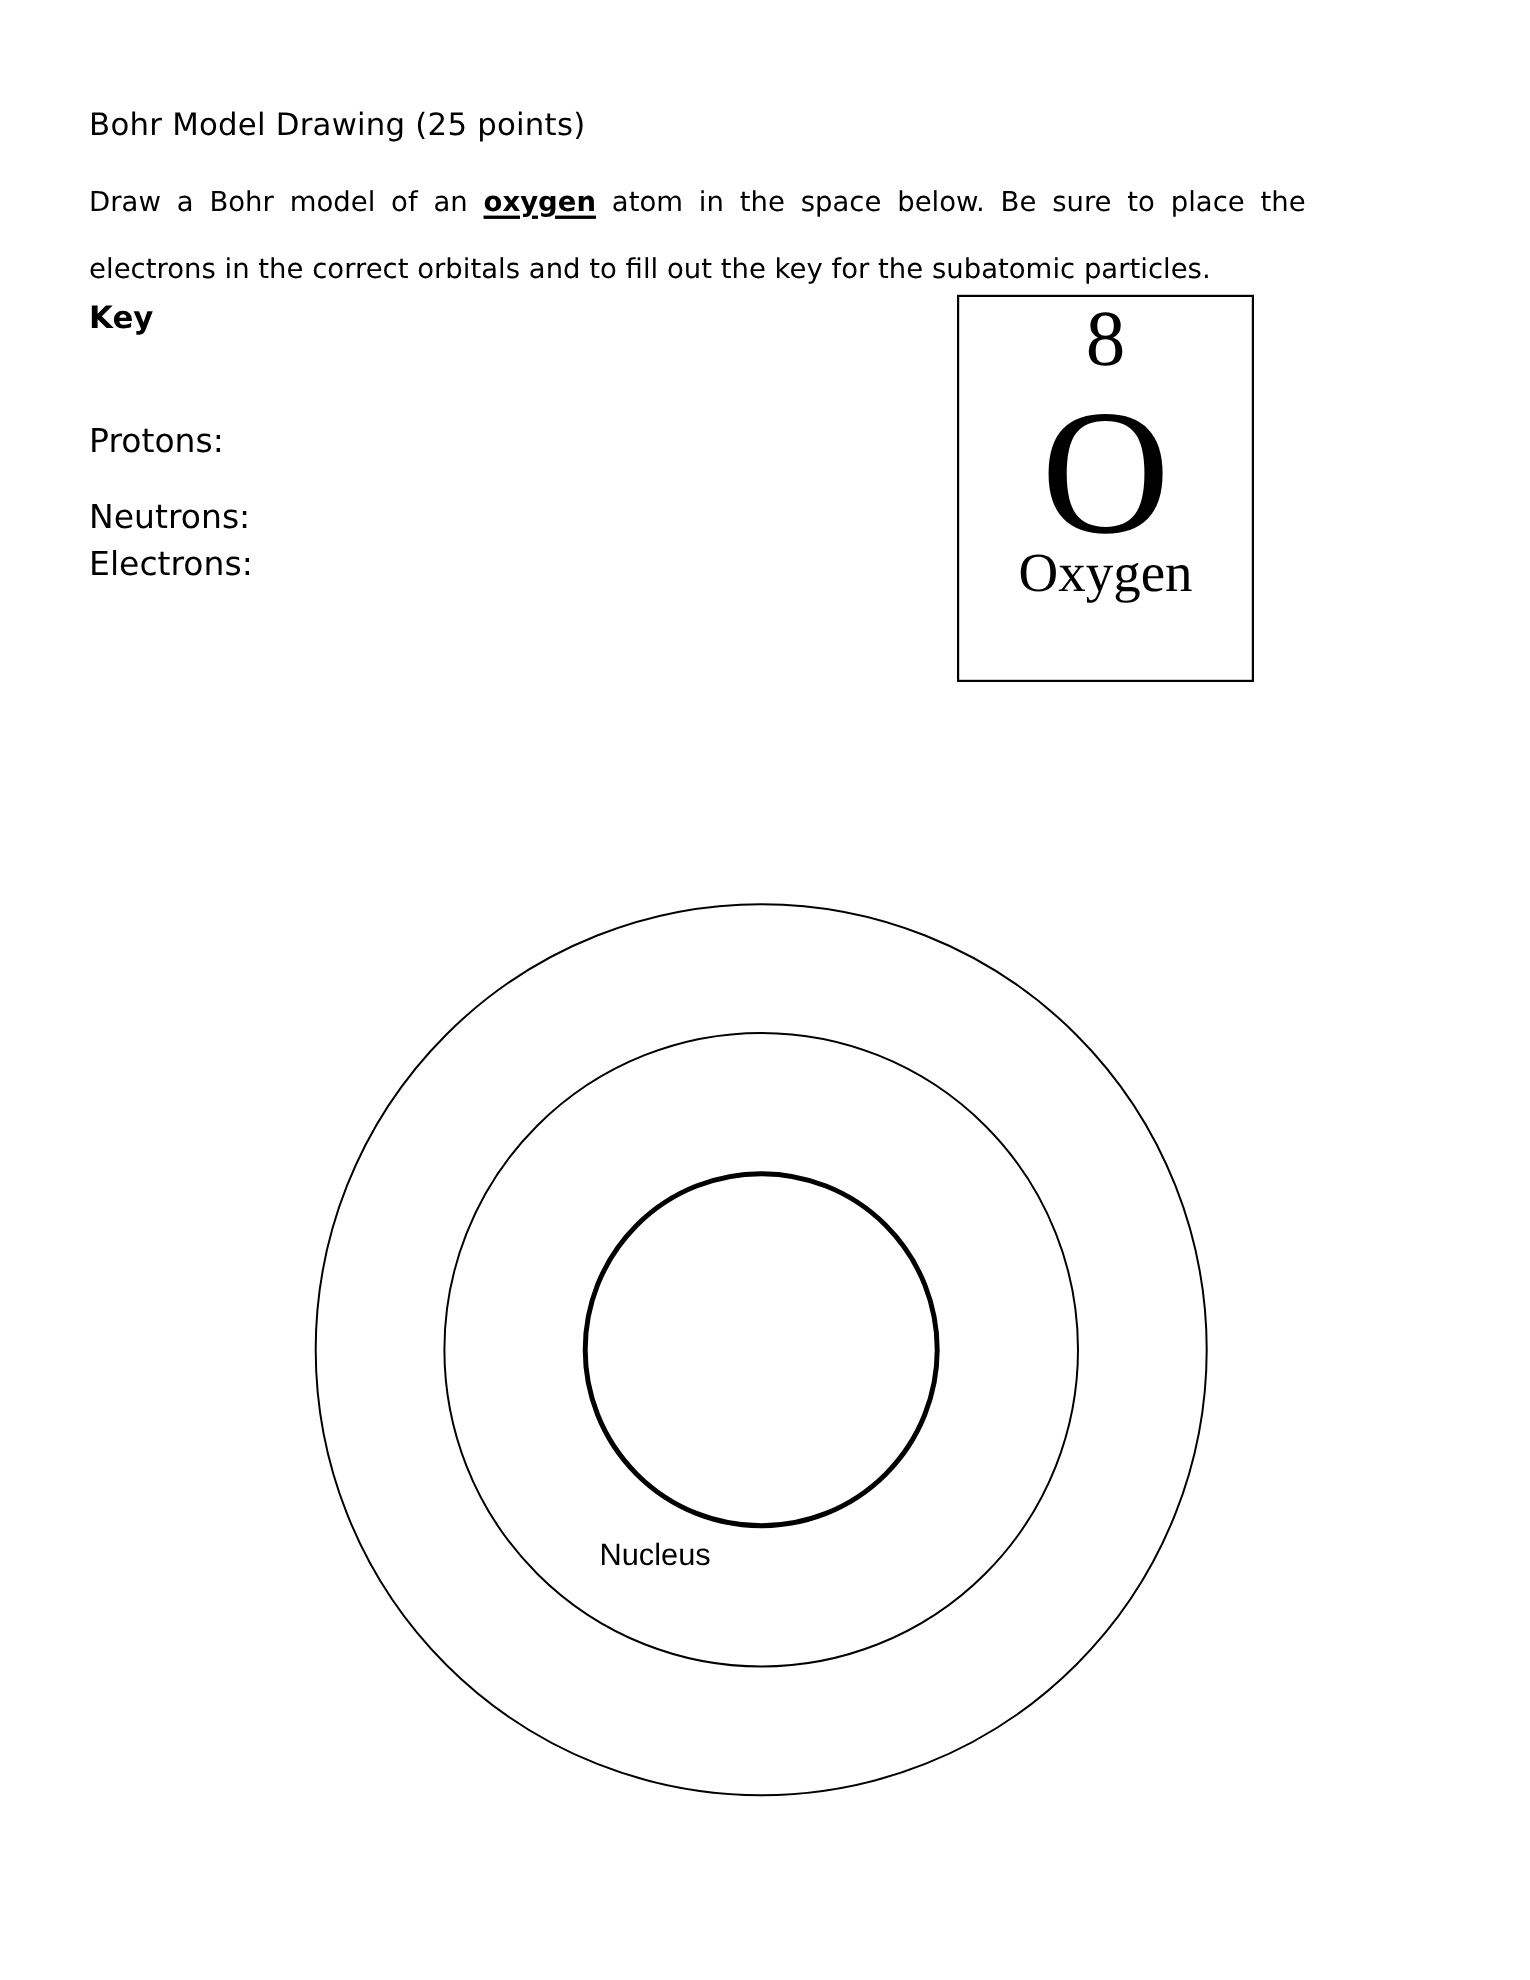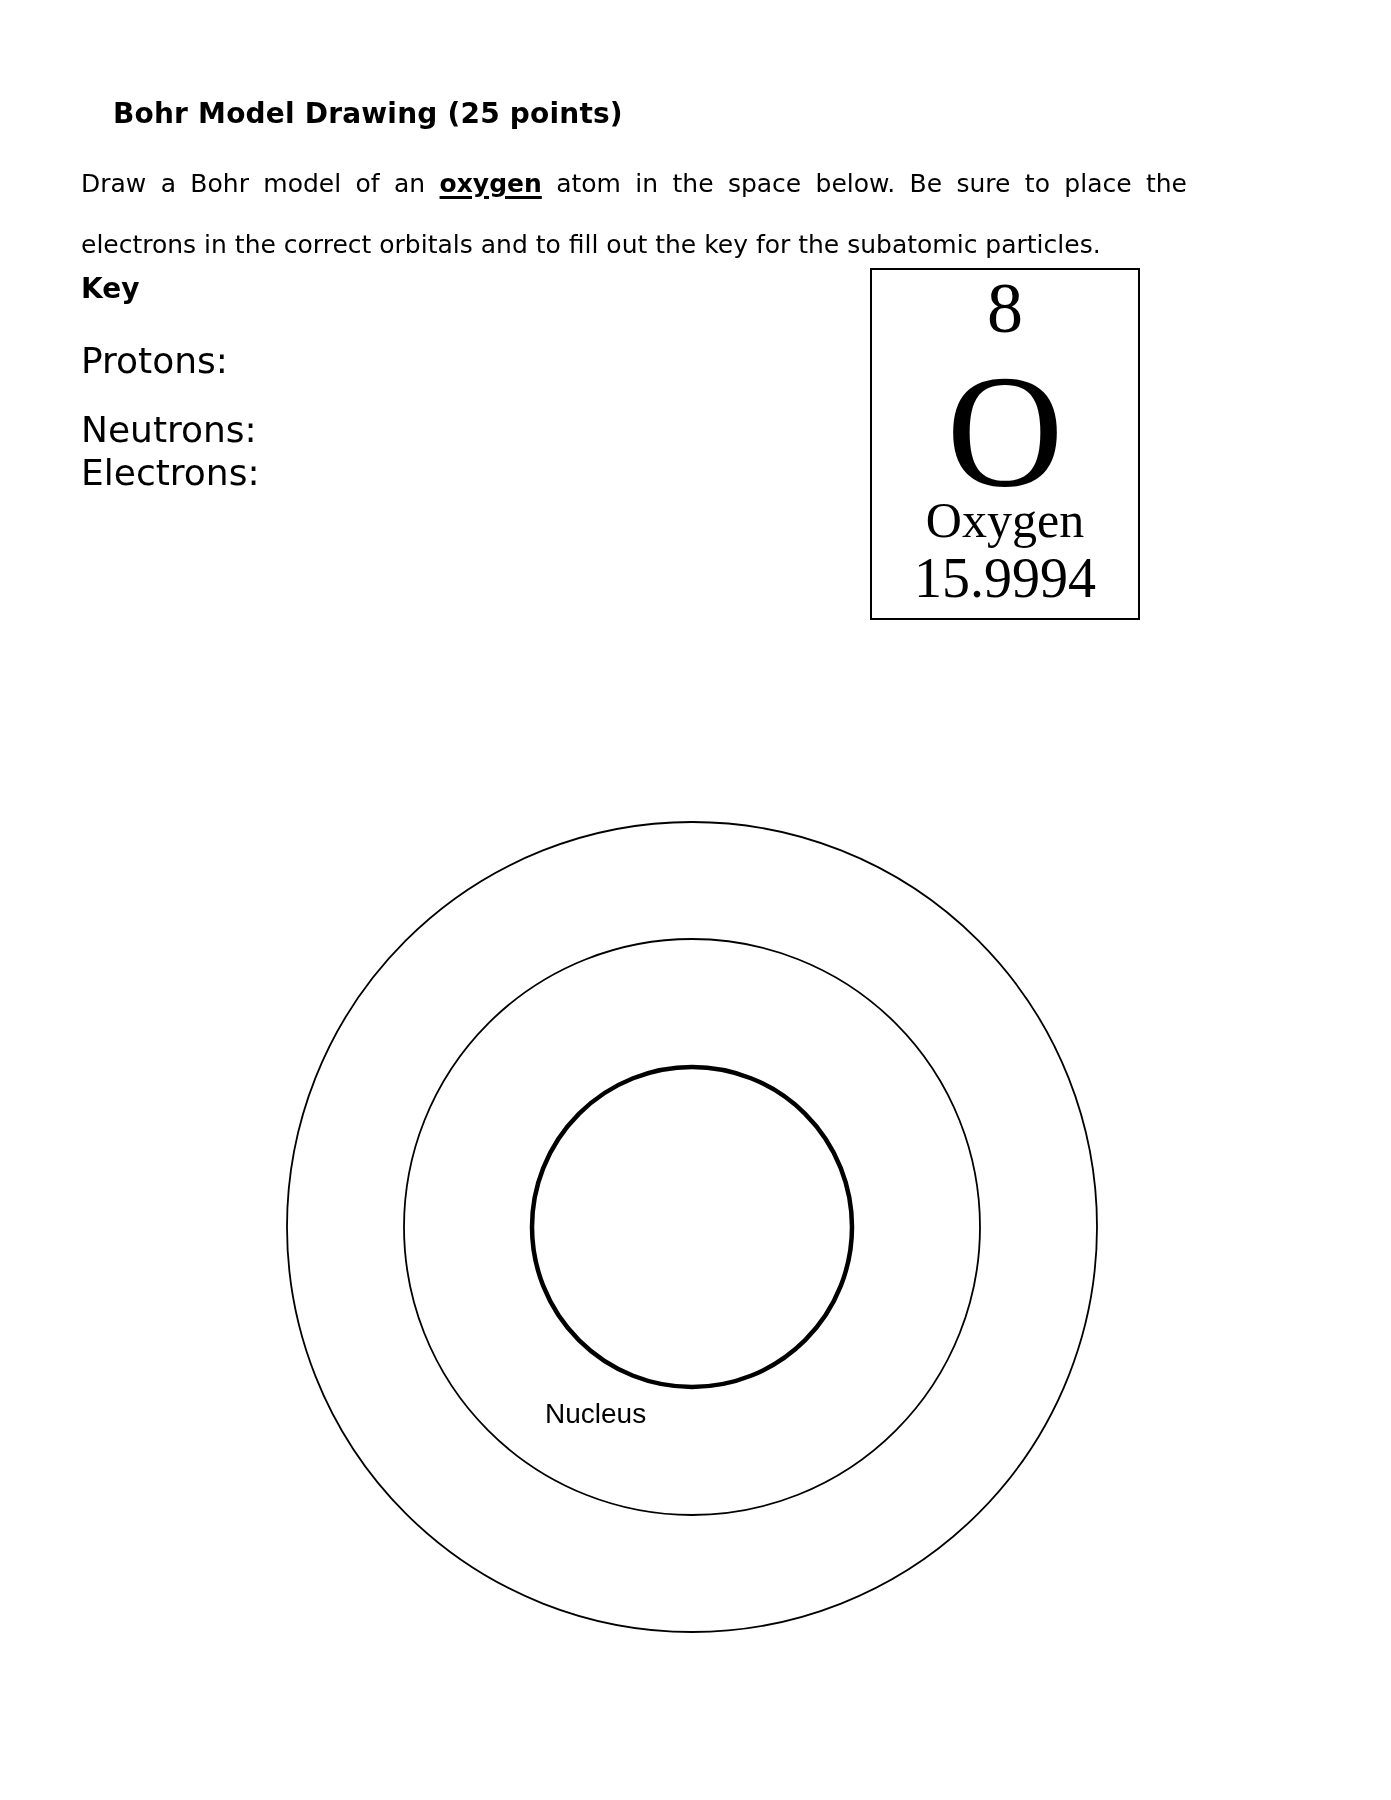--- a/index.html
+++ b/index.html
@@ -10,24 +10,23 @@
     background: #ffffff;
     color: #000000;
     font-family: "DejaVu Sans", sans-serif;
     overflow: hidden;
   }
   .abs { position: absolute; }
 
   .doc-title {
     left: 81px; top: 97px;
     font-size: 28px;
-    font-weight: bold;
+    font-weight: normal;
     letter-spacing: 0.2px;
     white-space: nowrap;
-    margin-left: 32px;
   }
 
   .instr-line {
     left: 81px;
     width: 1106px;
     font-size: 25px;
     line-height: 31px;
   }
   .instr-line-1 {
     top: 168px;
@@ -48,21 +47,21 @@
 
   .key-heading {
     left: 81px; top: 272px;
     font-size: 28px;
     font-weight: bold;
     text-decoration-thickness: 4px;
     text-underline-offset: 5px;
     white-space: nowrap;
     text-align: center;
   }
-  .key-field { left: 81px; font-size: 36px; white-space: nowrap; }
+  .key-field { left: 81px; font-size: 30px; white-space: nowrap; margin-top: 44px; }
   .key-field-0 { top: 340px; }
   .key-field-1 { top: 409px; }
   .key-field-2 { top: 452px; }
 
   .element-card {
     left: 870px; top: 268px;
     width: 266px; height: 348px;
     border: 2px solid #000000;
     background: #ffffff;
     font-family: "Liberation Serif", serif;
@@ -98,21 +97,20 @@
 
 <div class="abs key-heading">Key</div>
 <div class="abs key-field key-field-0">Protons:</div>
 <div class="abs key-field key-field-1">Neutrons:</div>
 <div class="abs key-field key-field-2">Electrons:</div>
 
 <div class="abs element-card">
   <div class="card-line atomic-number">8</div>
   <div class="card-line symbol">O</div>
   <div class="card-line el-name">Oxygen</div>
-  <div class="card-line atomic-mass">15.9994</div>
 </div>
 
 <svg class="abs bohr-svg" width="910" height="910" viewBox="0 0 910 910" xmlns="http://www.w3.org/2000/svg">
     <circle cx="452" cy="457" r="405" fill="none" stroke="#000000" stroke-width="1.8"></circle>
     <circle cx="452" cy="457" r="288" fill="none" stroke="#000000" stroke-width="1.8"></circle>
     <circle cx="452" cy="457" r="160" fill="none" stroke="#000000" stroke-width="4.5"></circle>
   </svg>
 
 <div class="abs nucleus-label">Nucleus</div>
 

